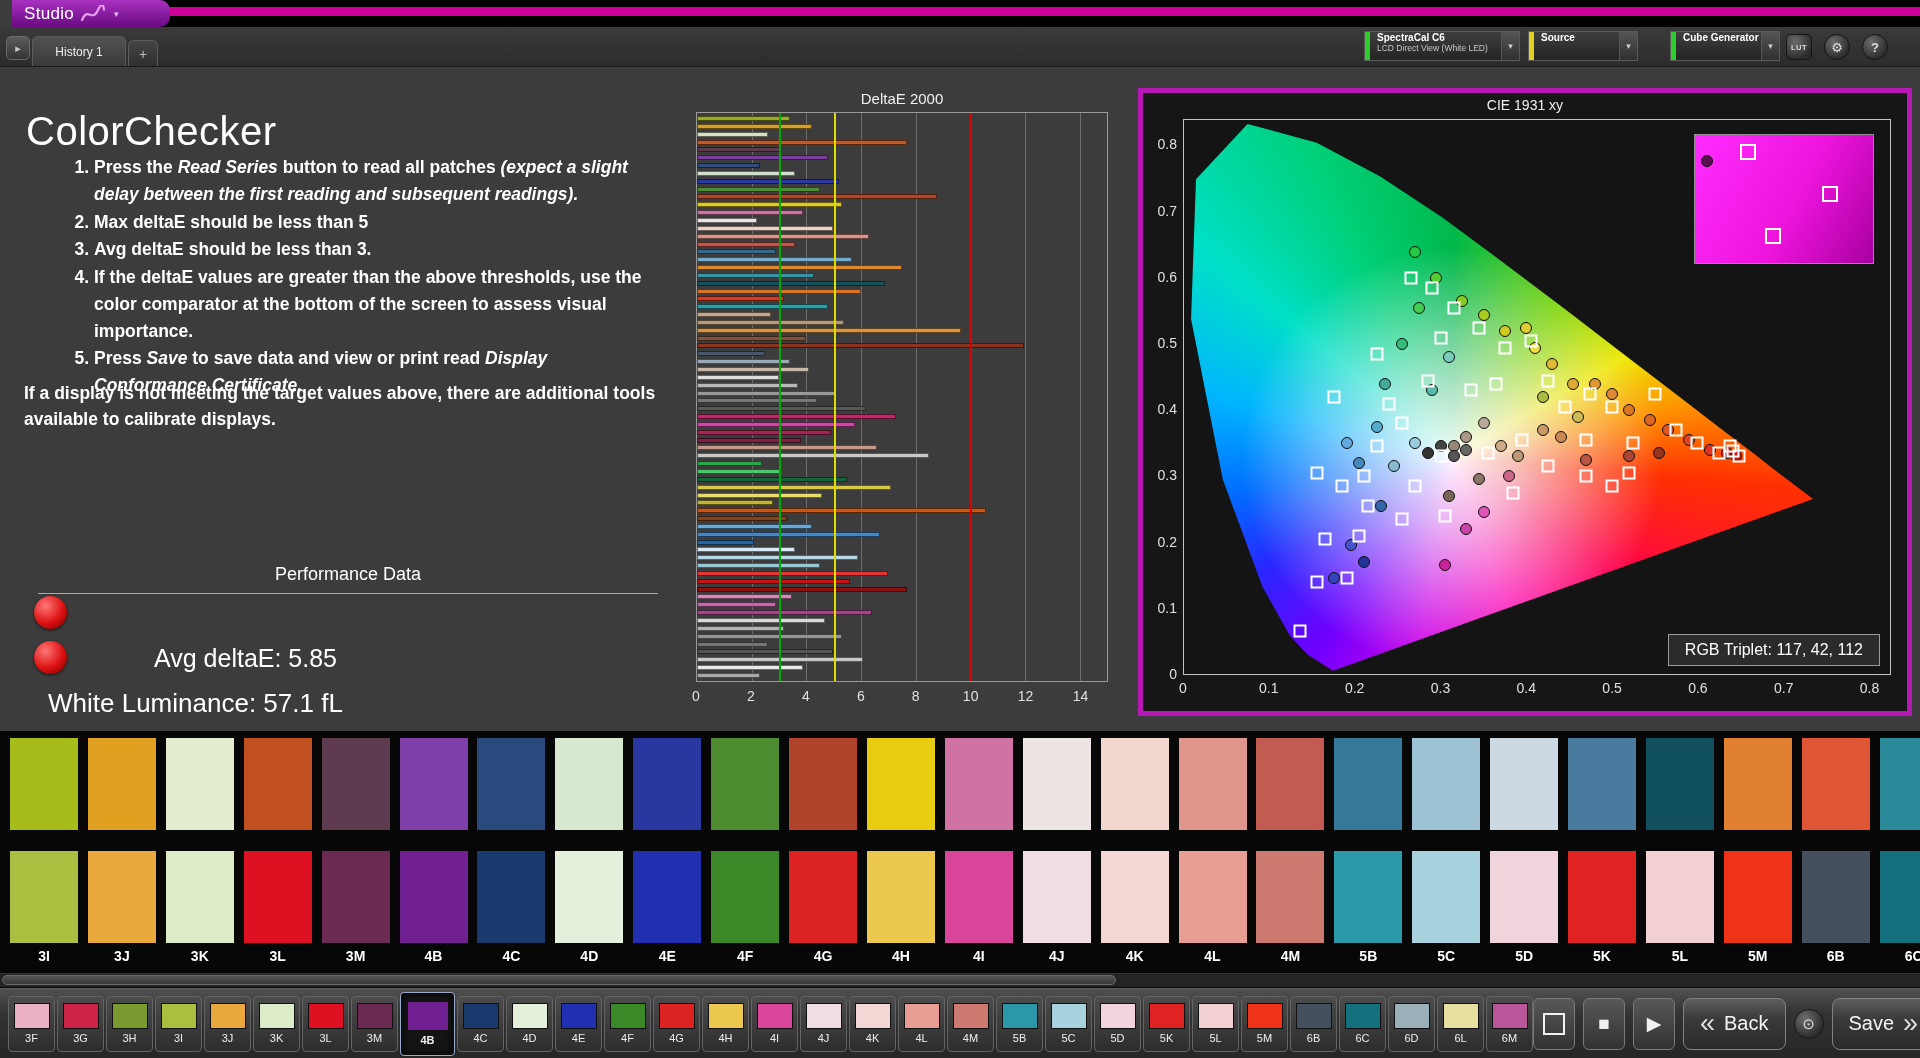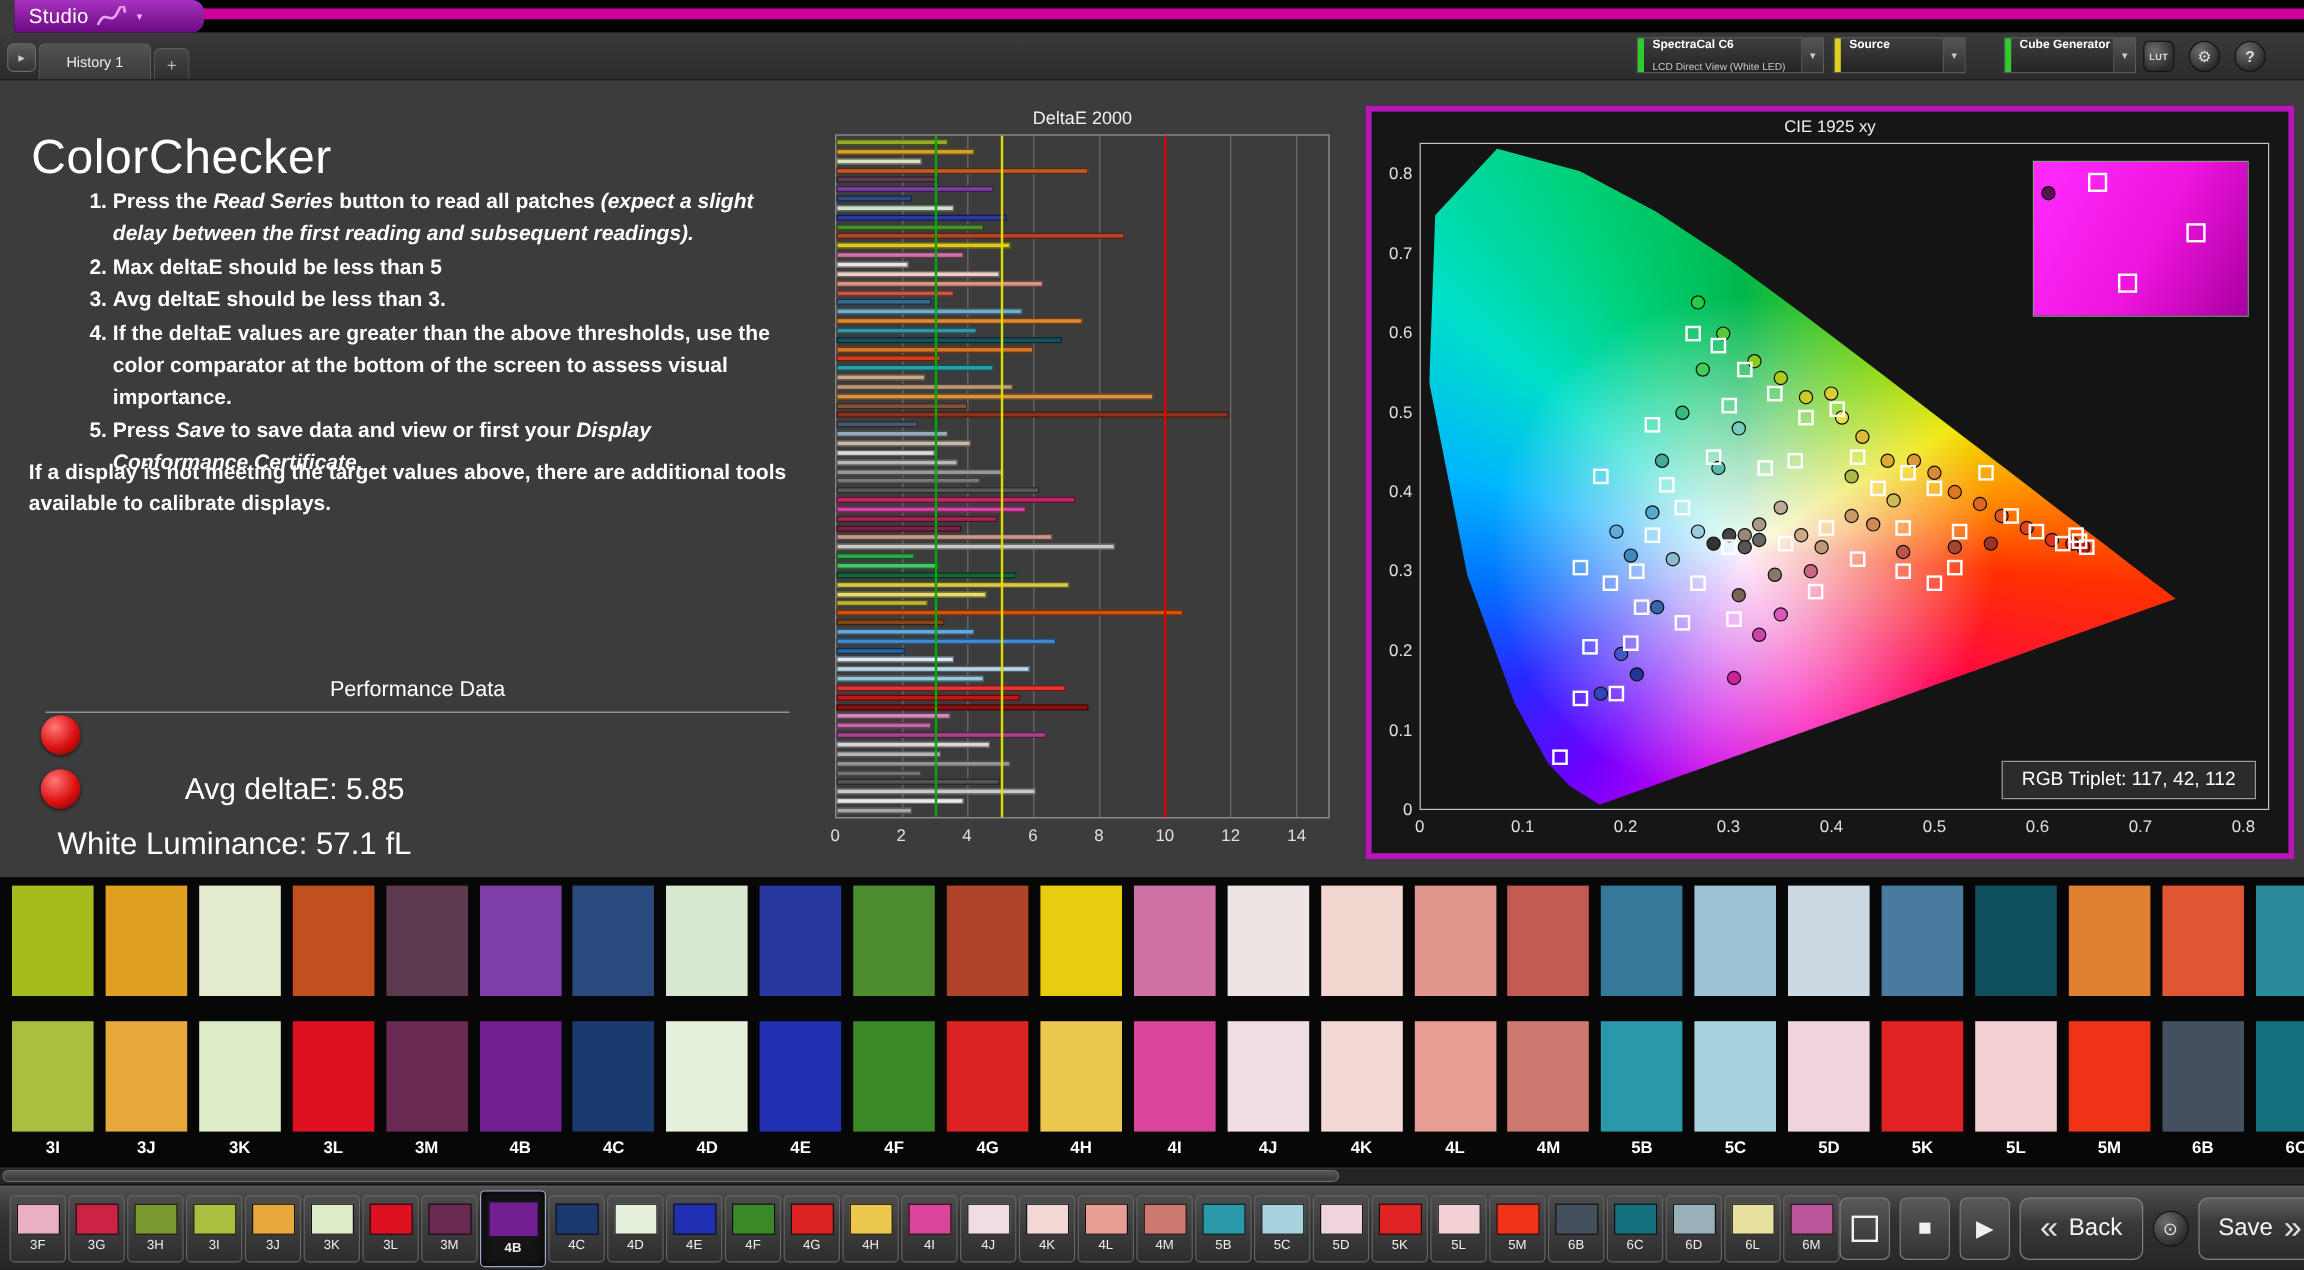--- a/index.html
+++ b/index.html
@@ -22,21 +22,21 @@
            background:linear-gradient(#5c5c5c,#333);border:1px solid #6a6a6a;color:#ccc;
            display:flex;align-items:center;justify-content:center;font-size:11px;cursor:pointer;}
   .tab{position:absolute;bottom:0;height:29px;border:1px solid #5c5c5c;border-bottom:none;
        border-radius:6px 6px 0 0;background:linear-gradient(#525252,#3a3a3a);
        display:flex;align-items:center;justify-content:center;font-size:12px;color:#eee;cursor:pointer;}
   .tab-history{left:32px;width:92px;}
   .tab-add{left:128px;width:28px;height:25px;background:linear-gradient(#454545,#2f2f2f);color:#bbb;font-size:14px;}
   .widget{position:absolute;top:4px;height:30px;display:flex;box-sizing:border-box;cursor:pointer;
           background:linear-gradient(#3e3e3e,#242424);border:1px solid #5a5a5a;}
   .widget .edge{width:5px;height:100%;}
-  .widget .wtext{flex:1;display:flex;flex-direction:column;justify-content:space-between;padding:0 7px;overflow:hidden;}
+  .widget .wtext{flex:1;display:flex;flex-direction:column;justify-content:flex-start;padding:0 7px;overflow:hidden;}
   .widget .l1{font-size:10px;font-weight:700;color:#fff;white-space:nowrap;}
   .widget .l2{font-size:8.5px;color:#c8c8c8;white-space:nowrap;}
   .widget .caret{width:17px;display:flex;align-items:center;justify-content:center;font-size:9px;color:#ccc;
                  background:linear-gradient(#555,#303030);border-left:1px solid #555;}
   .w-meter{left:1364px;width:156px;}
   .w-source{left:1528px;width:110px;}
   .w-gen{left:1670px;width:110px;}
   .tb-icon{position:absolute;top:7px;width:26px;height:26px;border-radius:50%;cursor:pointer;
            background:radial-gradient(circle at 35% 30%,#6c6c6c,#2b2b2b 75%);border:1px solid #151515;
            color:#ddd;display:flex;align-items:center;justify-content:center;font-size:13px;box-sizing:border-box;}
@@ -209,21 +209,21 @@
   </nav>
 
   <section class="left-col">
     <h1 class="page-title">ColorChecker</h1>
     <div class="instr">
       <ol>
           <li><span>Press the </span><span style="font-style: italic;">Read Series</span><span> button to read all patches </span><span style="font-style: italic;">(expect a slight delay between the first reading and subsequent readings).</span></li>
           <li><span>Max deltaE should be less than 5</span></li>
           <li><span>Avg deltaE should be less than 3.</span></li>
           <li><span>If the deltaE values are greater than the above thresholds, use the color comparator at the bottom of the screen to assess visual importance.</span></li>
-          <li><span>Press </span><span style="font-style: italic;">Save</span><span> to save data and view or first your </span><span style="font-style: italic; font-weight: 700;">Display Conformance Certificate.</span></li>
+          <li><span>Press </span><span style="font-style: italic;">Save</span><span> to save data and view or print read </span><span style="font-style: italic; font-weight: 700;">Display Conformance Certificate.</span></li>
         </ol>
     </div>
     <p class="instr-footer">If a display is not meeting the target values above, there are additional tools available to calibrate displays.</p>
 
     <div class="perf">
       <div class="perf-header">Performance Data</div>
       <span class="led led-1" style="background: radial-gradient(circle at 35% 30%, rgb(255, 119, 119), rgb(221, 17, 17) 55%, rgb(122, 0, 0) 95%);"></span>
       <span class="led led-2" style="background: radial-gradient(circle at 35% 30%, rgb(255, 119, 119), rgb(221, 17, 17) 55%, rgb(122, 0, 0) 95%);"></span>
       <div class="perf-avg">Avg deltaE: 5.85</div>
       <div class="perf-lum">White Luminance: 57.1 fL</div>
@@ -324,21 +324,21 @@
         <span class="de-xlabel" style="left: 26.6667%;">4</span>
         <span class="de-xlabel" style="left: 40%;">6</span>
         <span class="de-xlabel" style="left: 53.3333%;">8</span>
         <span class="de-xlabel" style="left: 66.6667%;">10</span>
         <span class="de-xlabel" style="left: 80%;">12</span>
         <span class="de-xlabel" style="left: 93.3333%;">14</span>
       </div>
   </section>
 
   <section class="cie-panel">
-    <div class="cie-title">CIE 1925 xy</div>
+    <div class="cie-title">CIE 1931 xy</div>
     <div class="cie-plot">
       <div class="cie-horseshoe"></div>
       <div class="cie-inset" style="background: linear-gradient(118deg, rgb(255, 44, 255) 0%, rgb(238, 20, 221) 55%, rgb(168, 0, 160) 100%);">
           <div class="cie-sq inset-sq" style="left: 30%; top: 13%;"></div>
           <div class="cie-sq inset-sq" style="left: 76%; top: 46%;"></div>
           <div class="cie-sq inset-sq" style="left: 44%; top: 79%;"></div>
           <div class="cie-pt" style="left: 7%; top: 20%; background: rgb(90, 16, 80);"></div>
         </div>
       <div class="cie-rgb">RGB Triplet: 117, 42, 112</div>
     <div class="cie-pt" style="left: 21.2121%; top: 82.7381%; background: rgb(51, 68, 187);"></div>

